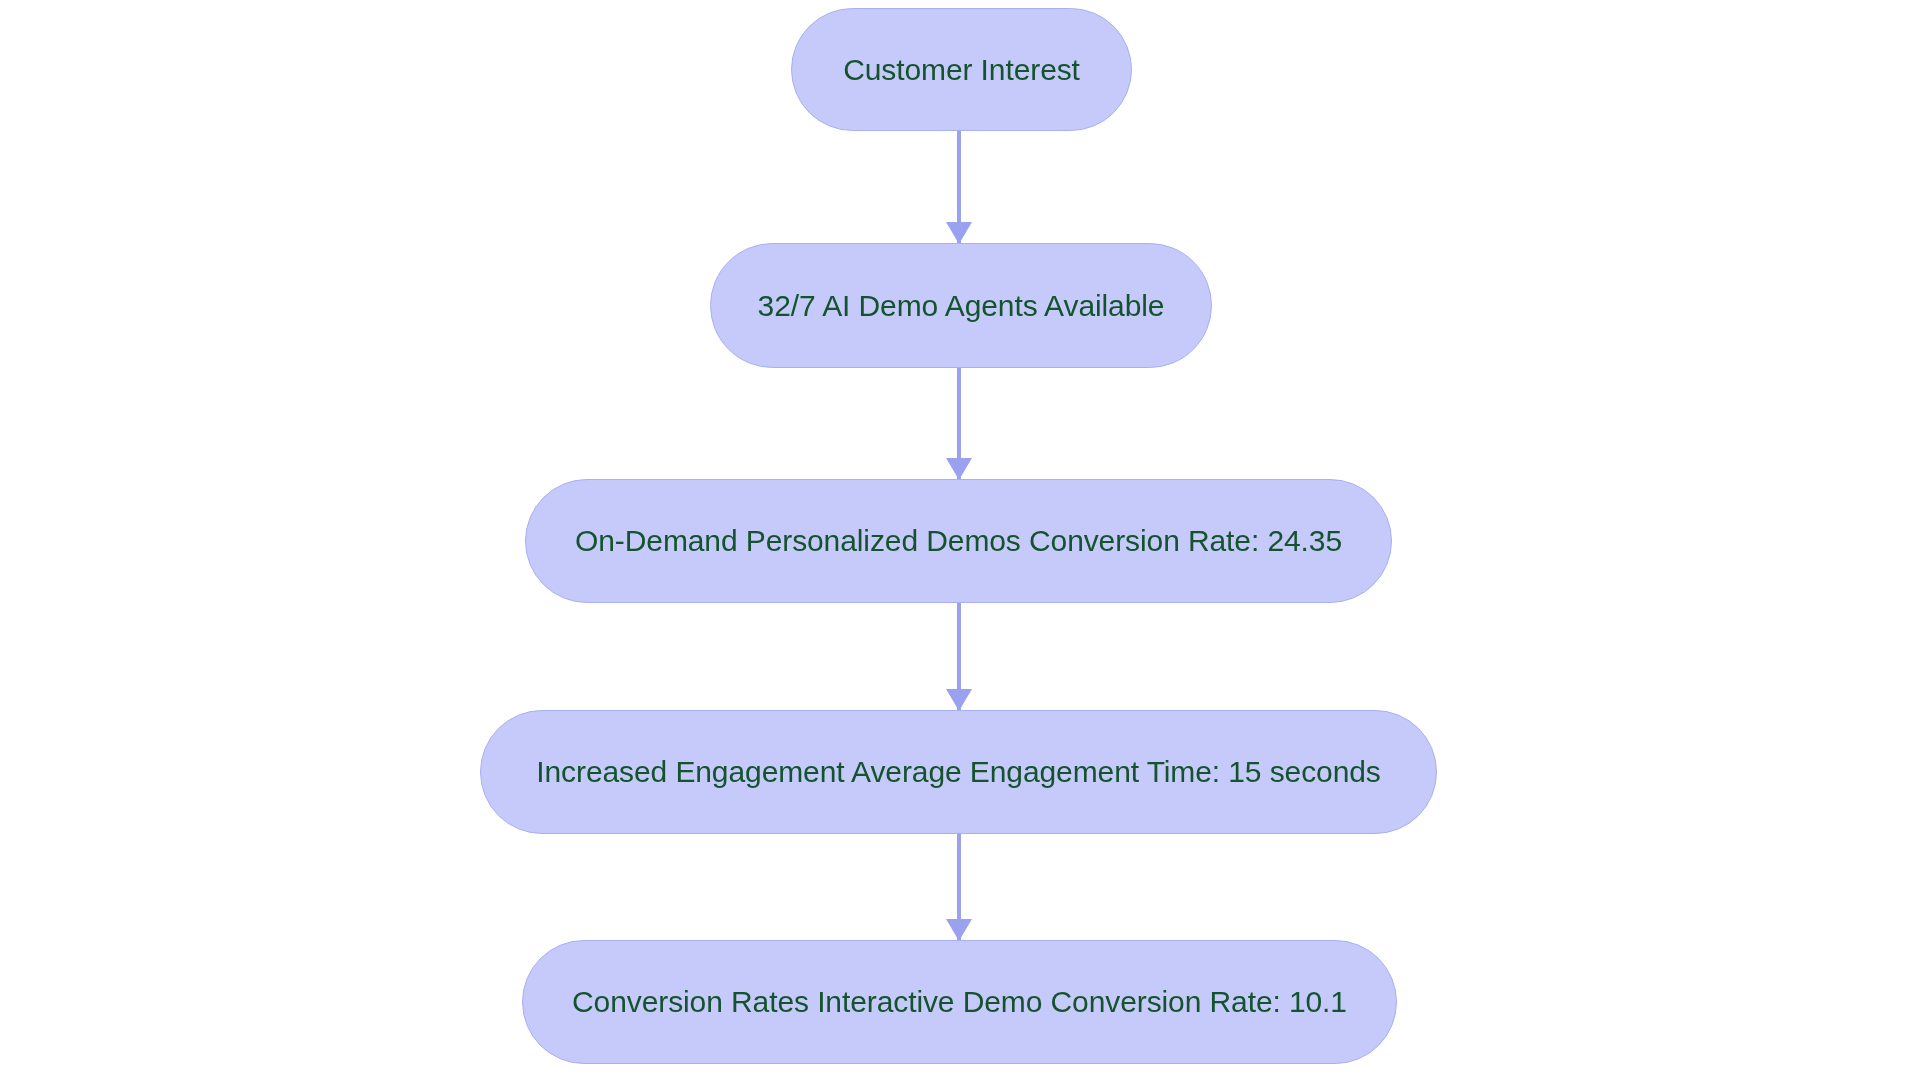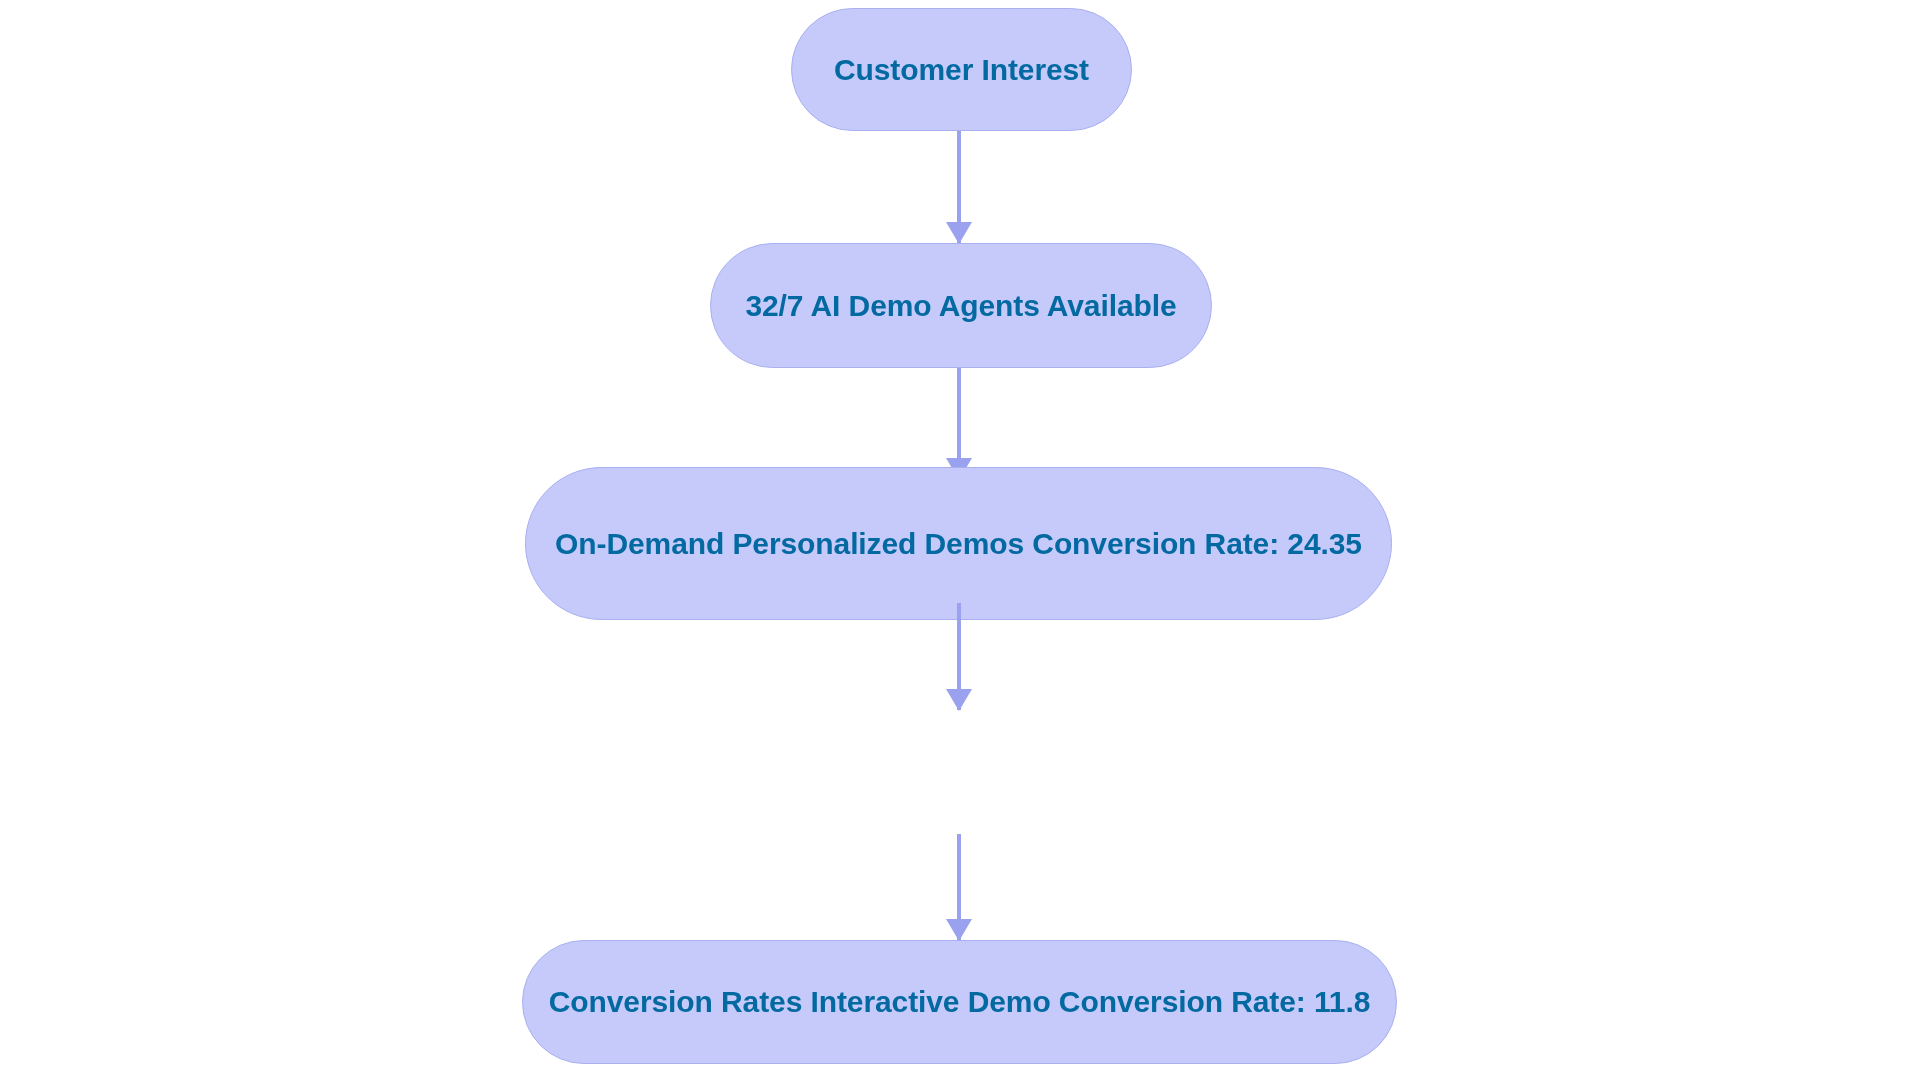--- a/index.html
+++ b/index.html
@@ -23,31 +23,31 @@
 
   .flow-node {
     position: absolute;
     box-sizing: border-box;
     background: #c5cafa;
     border: 1.4px solid #a9b0f0;
     border-radius: 999px;
     display: flex;
     align-items: center;
     justify-content: center;
-    color: #0369a1;
+    color: #14532d;
     font-family: "Liberation Sans", sans-serif;
-    font-weight: 700;
+    font-weight: 400;
     white-space: nowrap;
     letter-spacing: -0.1px;
   }
 
   
   .node-1 { left: 791px;  top: 8px;    width: 341px; height: 123px; font-size: 30px; }
   .node-2 { left: 710px;  top: 243px;  width: 502px; height: 125px; font-size: 30px; }
-  .node-3 { left: 525px;  top: 467px;  width: 867px; height: 153px; font-size: 30px; }
+  .node-3 { left: 525px;  top: 479px;  width: 867px; height: 124px; font-size: 30px; }
   .node-4 { left: 480px;  top: 710px;  width: 957px; height: 124px; font-size: 30px; }
   .node-5 { left: 522px;  top: 940px;  width: 875px; height: 124px; font-size: 30px; }
 
   
   .flow-arrow {
     position: absolute;
     left: 957px;
     width: 4px;
     background: #9aa2ef;
   }
@@ -84,20 +84,21 @@
   <div class="flow-arrow arrow-2">
     <span class="arrow-head"></span>
   </div>
 
   <div class="flow-node node-3">On-Demand Personalized Demos Conversion Rate: 24.35</div>
 
   <div class="flow-arrow arrow-3">
     <span class="arrow-head"></span>
   </div>
 
+  <div class="flow-node node-4">Increased Engagement Average Engagement Time: 15 seconds</div>
 
   <div class="flow-arrow arrow-4">
     <span class="arrow-head"></span>
   </div>
 
-  <div class="flow-node node-5">Conversion Rates Interactive Demo Conversion Rate: 11.8</div>
+  <div class="flow-node node-5">Conversion Rates Interactive Demo Conversion Rate: 10.1</div>
 
 </div>
 
 </body></html>

